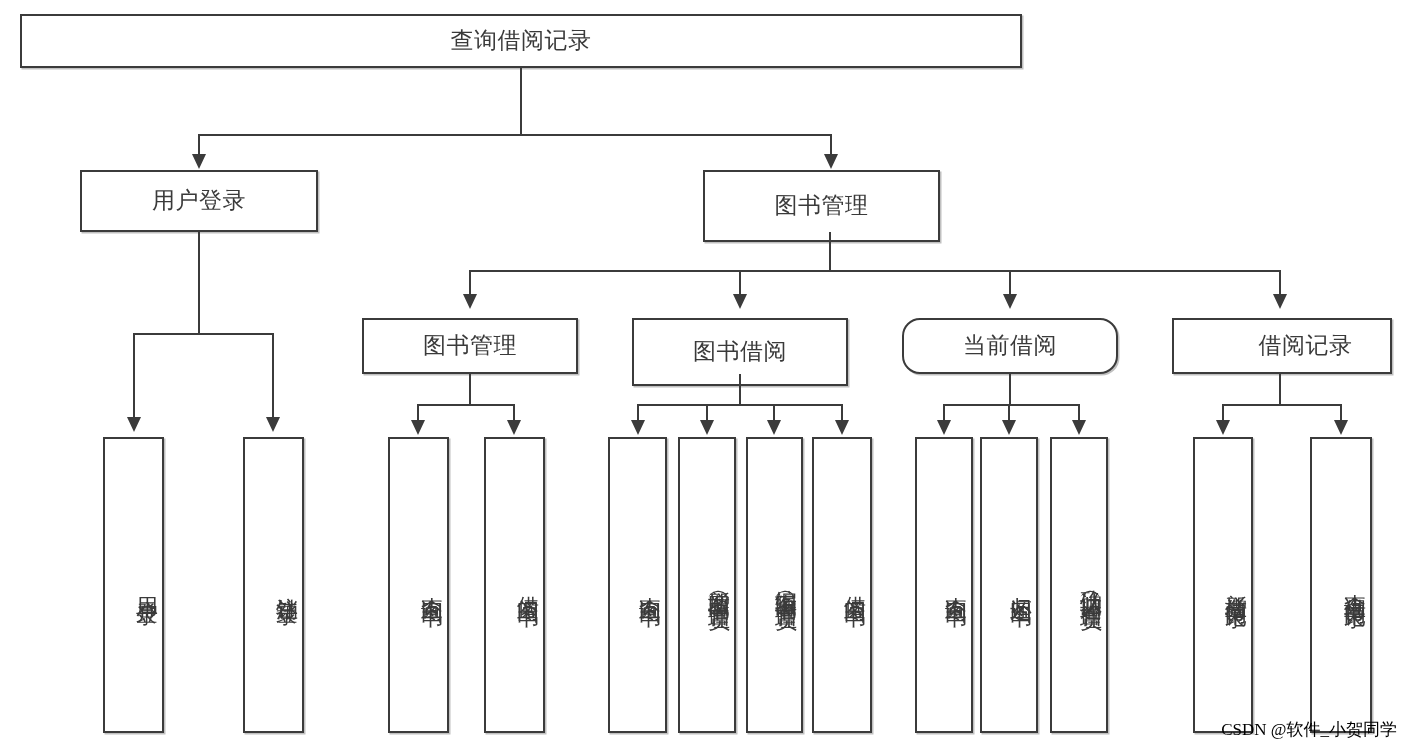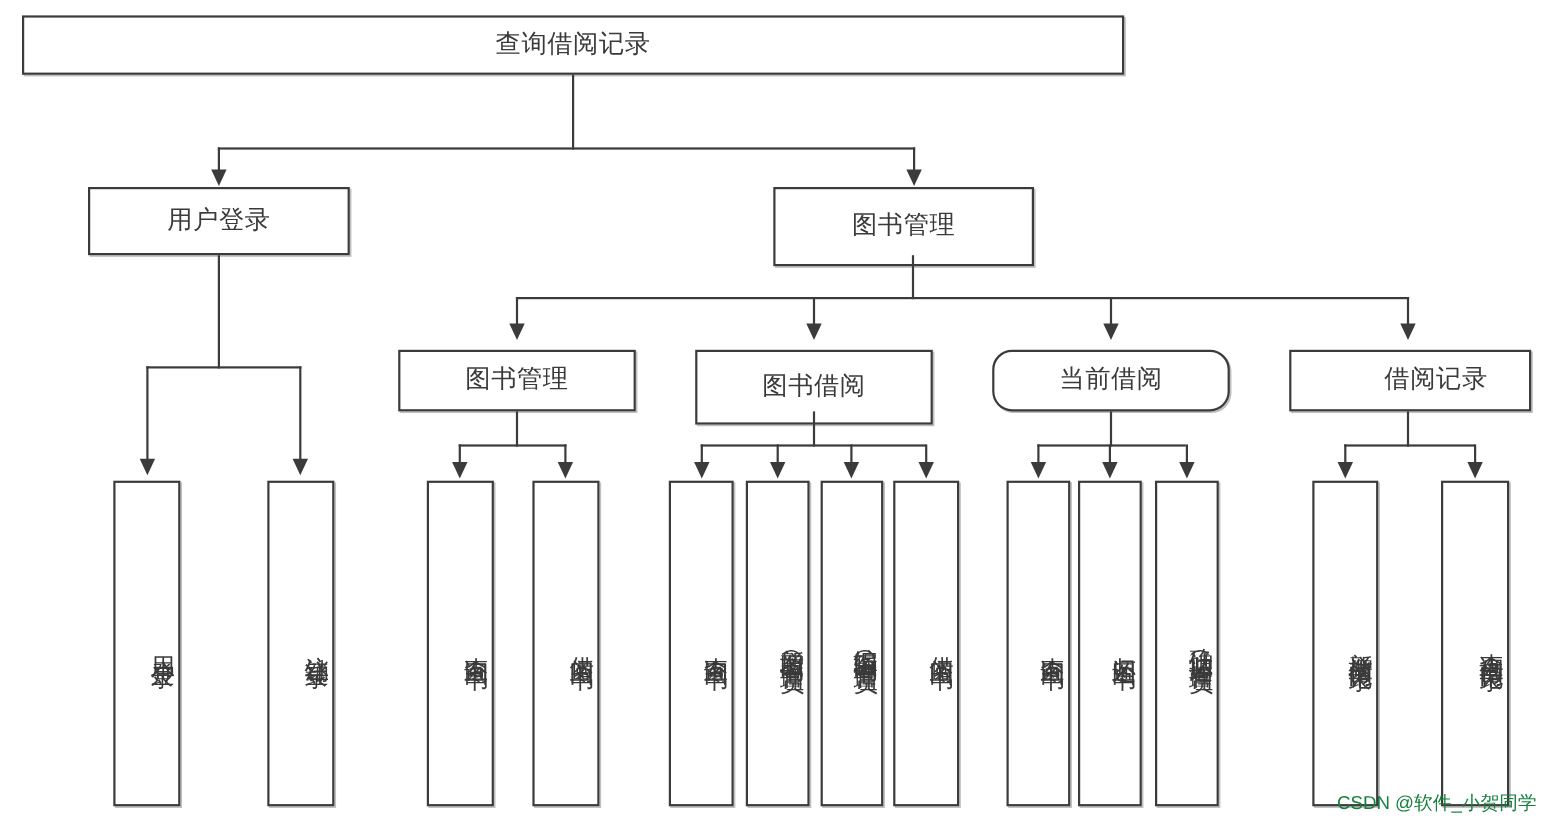--- a/index.html
+++ b/index.html
@@ -70,23 +70,23 @@
     height: 0;
     border-left: 7px solid transparent;
     border-right: 7px solid transparent;
     border-top: 15px solid #3b3b3b;
   }
   .watermark {
     position: absolute;
     right: 8px;
     bottom: 6px;
     font-size: 17px;
-    color: #15803d;
+    color: #000000;
     white-space: nowrap;
-    font-family: Liberation Sans, sans-serif;
+    font-family: Liberation Serif, serif;
   }
 </style>
 </head>
 <body>
 
 <div id="canvas">
 
   <div class="node node-h" id="node-root" style="left: 20px; top: 14px; width: 1002px; height: 54px;">
     <span>查询借阅记录</span>
   </div>

